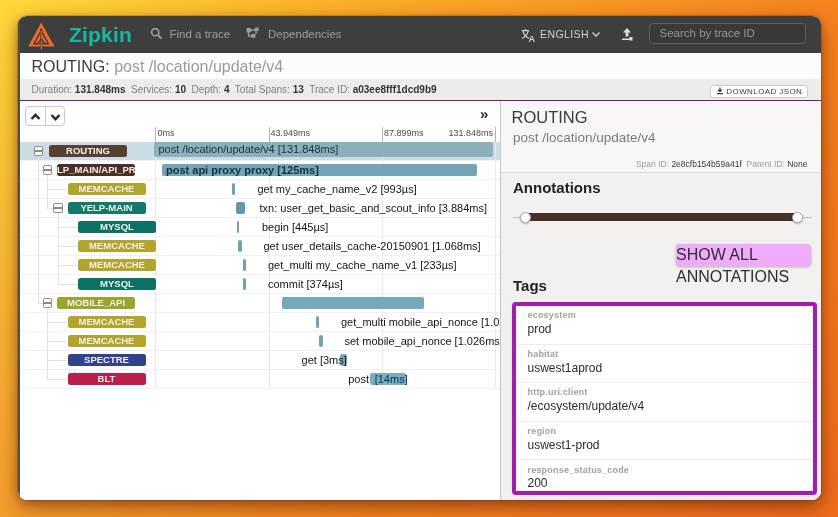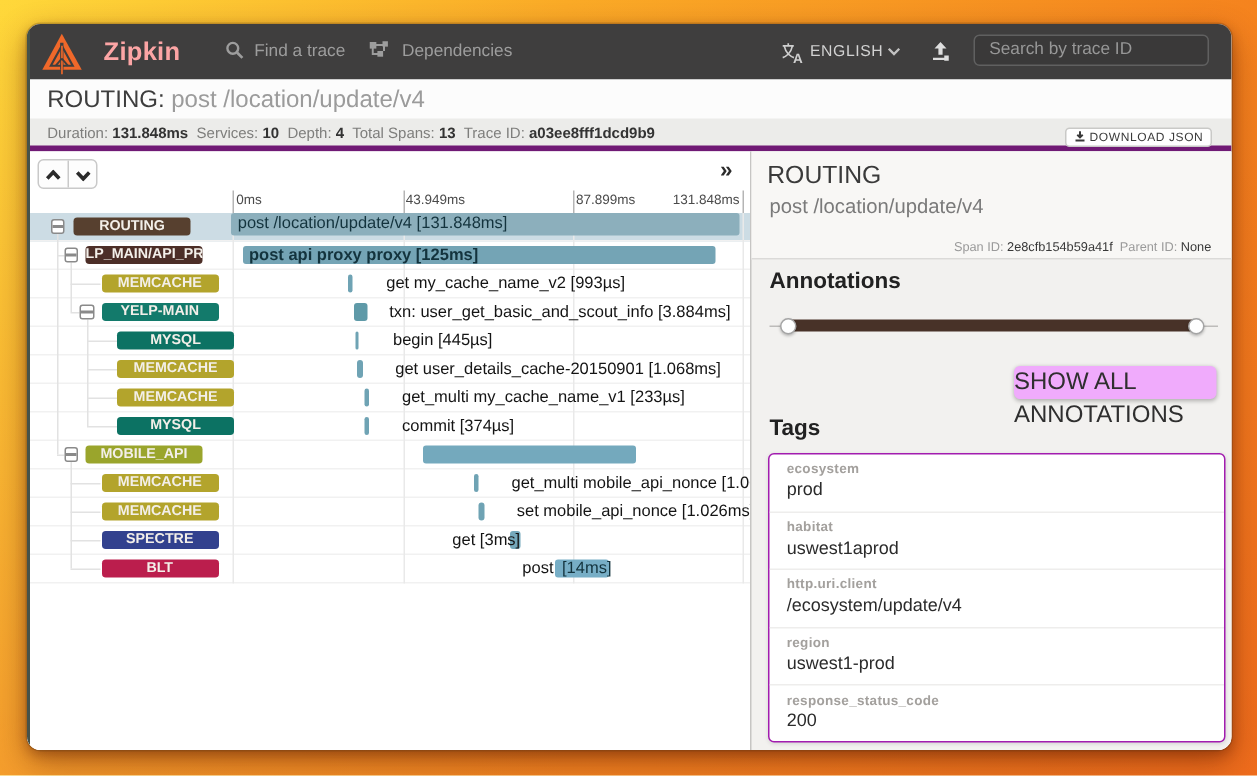--- a/index.html
+++ b/index.html
@@ -2,28 +2,28 @@
 <html><head><meta charset="utf-8"><style>
 *{margin:0;padding:0;box-sizing:border-box;}
 html,body{width:838px;height:517px;overflow:hidden;}
 body{font-family:"Liberation Sans",sans-serif;background:linear-gradient(90deg,#ffd83a 0%,#fbab27 45%,#f5831e 100%);position:relative;}
 .shade{position:absolute;left:0;top:0;width:838px;height:517px;background:linear-gradient(180deg,rgba(231,77,26,0) 0%,rgba(231,77,26,0.42) 100%);}
 .win{position:absolute;left:18px;top:16px;width:803px;height:484px;border-radius:9px;overflow:hidden;background:#fff;box-shadow:0 0 0 1px rgba(70,45,25,.22),0 8px 22px rgba(90,25,0,.45),0 3px 8px rgba(90,25,0,.32);}
 .abs{position:absolute;}
 .ledge{position:absolute;left:0;top:0;width:1.5px;height:484px;background:#45524b;z-index:60;}
 
 .nav{position:absolute;left:0;top:0;width:803px;height:37px;background:#3f3e3e;}
-.nav .brand{position:absolute;left:51px;top:0;height:37px;line-height:37px;color:#fca5a5;font-size:17px;font-weight:bold;letter-spacing:.2px;}
+.nav .brand{position:absolute;left:51px;top:0;height:37px;line-height:37px;color:#14b8a6;font-size:21px;font-weight:bold;letter-spacing:.2px;}
 .navitem{position:absolute;top:0;height:37px;line-height:37px;color:#9d9d9d;font-size:11.5px;}
 .nav .eng{color:#d2d2d2;font-size:10.5px;letter-spacing:.4px;font-weight:500;}
 .searchbox{position:absolute;left:630.5px;top:7px;width:157px;height:21px;background:#3a3939;border:1px solid #606060;border-radius:4px;color:#979797;font-size:11.5px;line-height:19px;padding-left:10px;}
 
 .titlerow{position:absolute;left:0;top:37px;width:803px;height:26px;background:#fcfcfc;font-size:16px;line-height:27px;}
 .titlerow .t1{color:#3d3d3d;}.titlerow .t2{color:#9b9b9b;}
-.metarow{position:absolute;left:0;top:63px;width:803px;height:22px;background:#ececea;border-bottom:4px solid #701a75;font-size:10px;line-height:21px;color:#7e7e7c;}
+.metarow{position:absolute;left:0;top:63px;width:803px;height:22px;background:#ececea;border-bottom:1px solid #701a75;font-size:10px;line-height:21px;color:#7e7e7c;}
 .metarow b{color:#333;}
 .djbtn{position:absolute;left:692px;top:5.5px;width:98px;height:13.5px;background:#fff;border:1px solid #c9c9c7;border-radius:3px;font-size:8px;color:#3a3a3a;letter-spacing:.4px;text-align:center;line-height:12px;}
 
 .main{position:absolute;left:0;top:85px;width:803px;height:399px;background:#fff;}
 .lpane{position:absolute;left:0;top:0;width:482px;height:399px;background:#fff;overflow:hidden;}
 .rpane{position:absolute;left:482px;top:0;width:321px;height:399px;background:#f2f1ef;border-left:1px solid #c6c5c3;}
 
 .updown{position:absolute;left:6.5px;top:5px;width:40px;height:20px;background:#fdfdfd;border:1px solid #c9c9c9;border-radius:4px;}
 .updown .mid{position:absolute;left:19.5px;top:0;width:1px;height:18px;background:#c9c9c9;}
 .expand{position:absolute;left:462px;top:3.5px;font-size:15px;font-weight:bold;color:#2c2c2c;}
@@ -43,21 +43,21 @@
 .rhead{position:absolute;left:0;top:0;width:320px;height:71.5px;background:#f8f7f5;border-bottom:1px solid #dbdad8;}
 .rtitle{position:absolute;left:10.5px;top:6.5px;font-size:16.5px;color:#3a3a3a;}
 .rsub{position:absolute;left:12px;top:29px;font-size:13.5px;color:#7a7a7a;}
 .rids{position:absolute;right:13.5px;top:58px;font-size:8.5px;color:#9a9a9a;}
 .rids b{color:#383838;font-weight:normal;}
 .rh2{position:absolute;left:12px;font-size:15px;font-weight:bold;color:#222;}
 .sline{position:absolute;left:12px;top:115.5px;width:299px;height:1px;background:#bdbcba;}
 .sbar{position:absolute;left:23px;top:111.5px;width:276px;height:8.5px;border-radius:4.5px;background:#483228;}
 .shandle{position:absolute;top:110.5px;width:11px;height:11px;border-radius:50%;background:#fff;border:1px solid #a5a5a5;box-shadow:0 1px 2px rgba(0,0,0,.25);}
 .annbtn{position:absolute;left:175px;top:143px;width:135px;height:21.5px;background:#f0abfc;border-radius:4px;box-shadow:0 1px 3px rgba(0,0,0,.28);font-size:16px;color:#2f2f2f;line-height:21.5px;}
-.tagcard{position:absolute;left:11px;top:201px;width:304.5px;height:193px;background:#fff;border:1px solid #a21caf;border-radius:4px;box-shadow:0 1px 3px rgba(0,0,0,.12);overflow:hidden;}
+.tagcard{position:absolute;left:11px;top:201px;width:304.5px;height:193px;background:#fff;border:4px solid #a21caf;border-radius:4px;box-shadow:0 1px 3px rgba(0,0,0,.12);overflow:hidden;}
 .tagrow{position:absolute;left:0;width:304.5px;height:38.6px;border-bottom:1px solid #eeedec;}
 .tagkey{position:absolute;left:11.5px;top:4.3px;font-size:9px;font-weight:bold;color:#a3a09d;letter-spacing:.2px;}
 .tagval{position:absolute;left:11.5px;top:16px;font-size:12px;color:#2b2b2b;}
 </style></head><body>
 <div class="shade"></div>
 <div class="win">
 <div class="ledge"></div>
 
 <div class="nav">
 <svg class="abs" style="left:10px;top:5px" width="27" height="29" viewBox="0 0 27 29">

